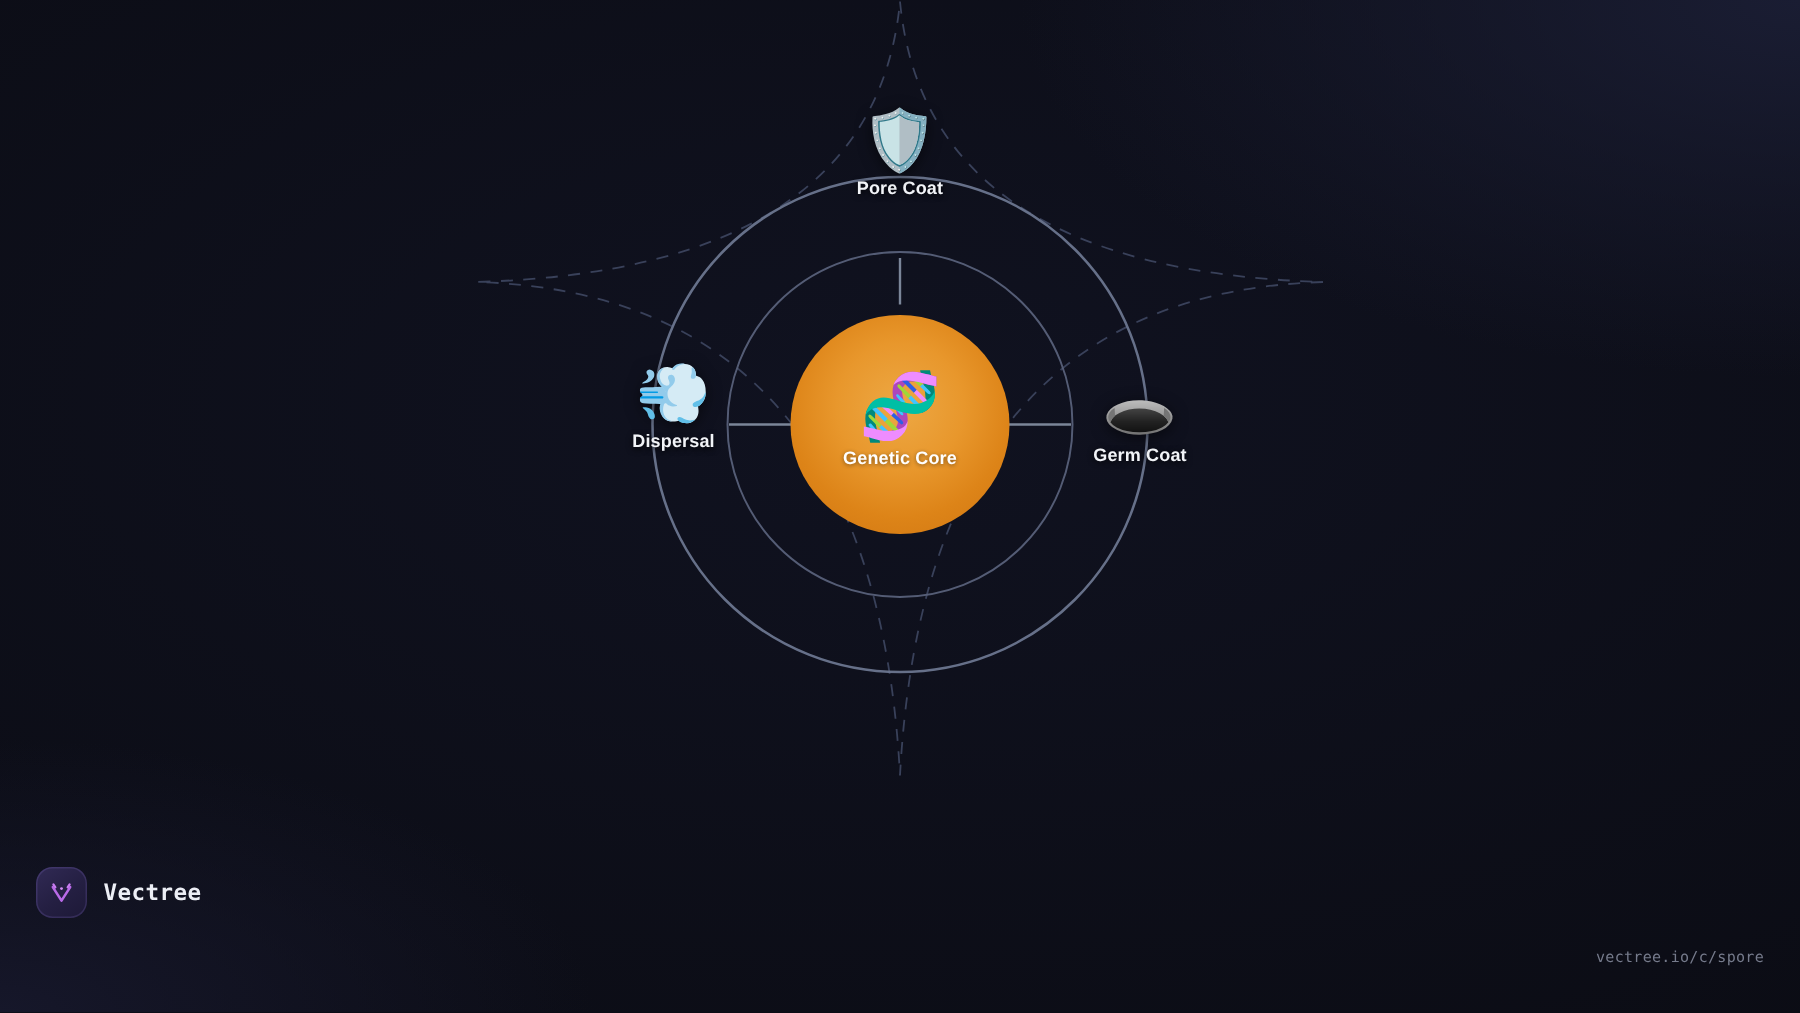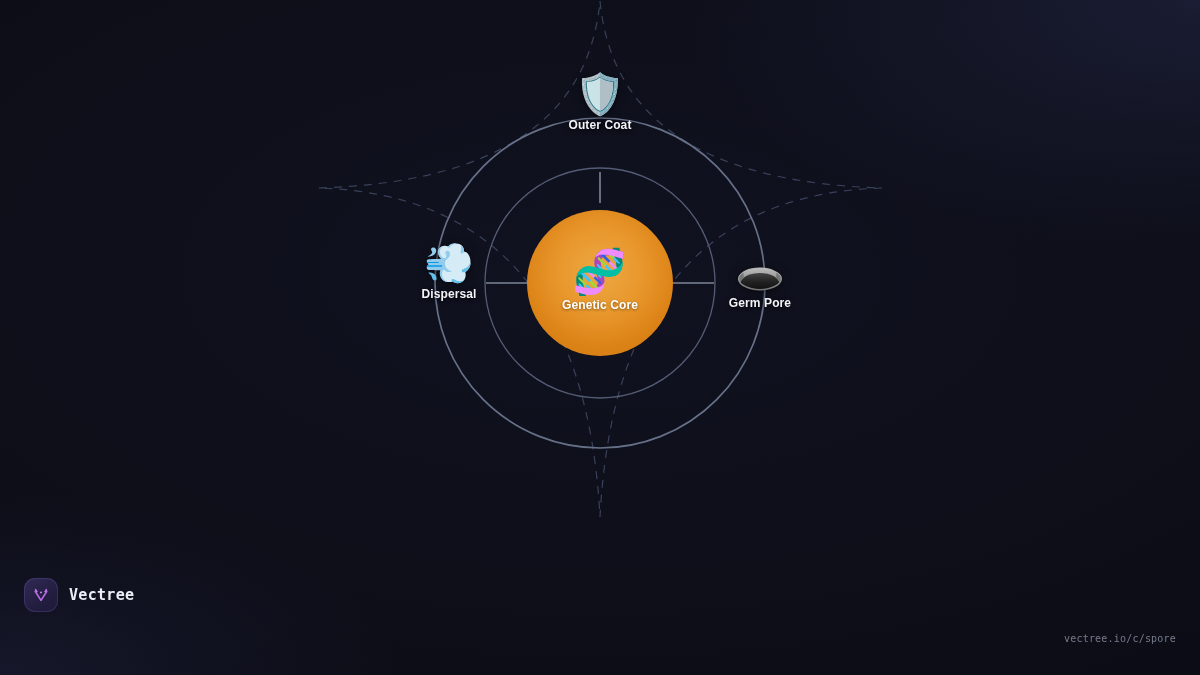--- a/index.html
+++ b/index.html
@@ -161,31 +161,31 @@
       <line x1="671" y1="283" x2="714" y2="283" stroke="#7b8699" stroke-width="1.6"></line>
     </svg>
 
     <div class="core">
       <div class="core-emoji">🧬</div>
       <div class="core-label">Genetic Core</div>
     </div>
 
     <div class="node" id="node-top">
       <div class="node-emoji">🛡️</div>
-      <div class="node-label">Outer Coat</div>
+      <div class="node-label">Pore Coat</div>
     </div>
 
     <div class="node" id="node-left">
       <div class="node-emoji">💨</div>
       <div class="node-label">Dispersal</div>
     </div>
 
     <div class="node" id="node-right">
       <div class="node-emoji">🕳️</div>
-      <div class="node-label">Germ Pore</div>
+      <div class="node-label">Germ Coat</div>
     </div>
   </div>
 
   <div id="footer">
 
     <div id="brand">
       <div class="logo-mark">
         <svg width="20" height="20" viewBox="0 0 20 20">
           <path d="M4.2 6.4 L10 15.4 L15.8 6.4" fill="none" stroke="#b96ae8" stroke-width="1.7" stroke-linecap="round" stroke-linejoin="round"></path>
           <path d="M4.6 4.6 L5.9 6.6 M15.4 4.6 L14.1 6.6" fill="none" stroke="#c77cf0" stroke-width="1.5" stroke-linecap="round"></path>

